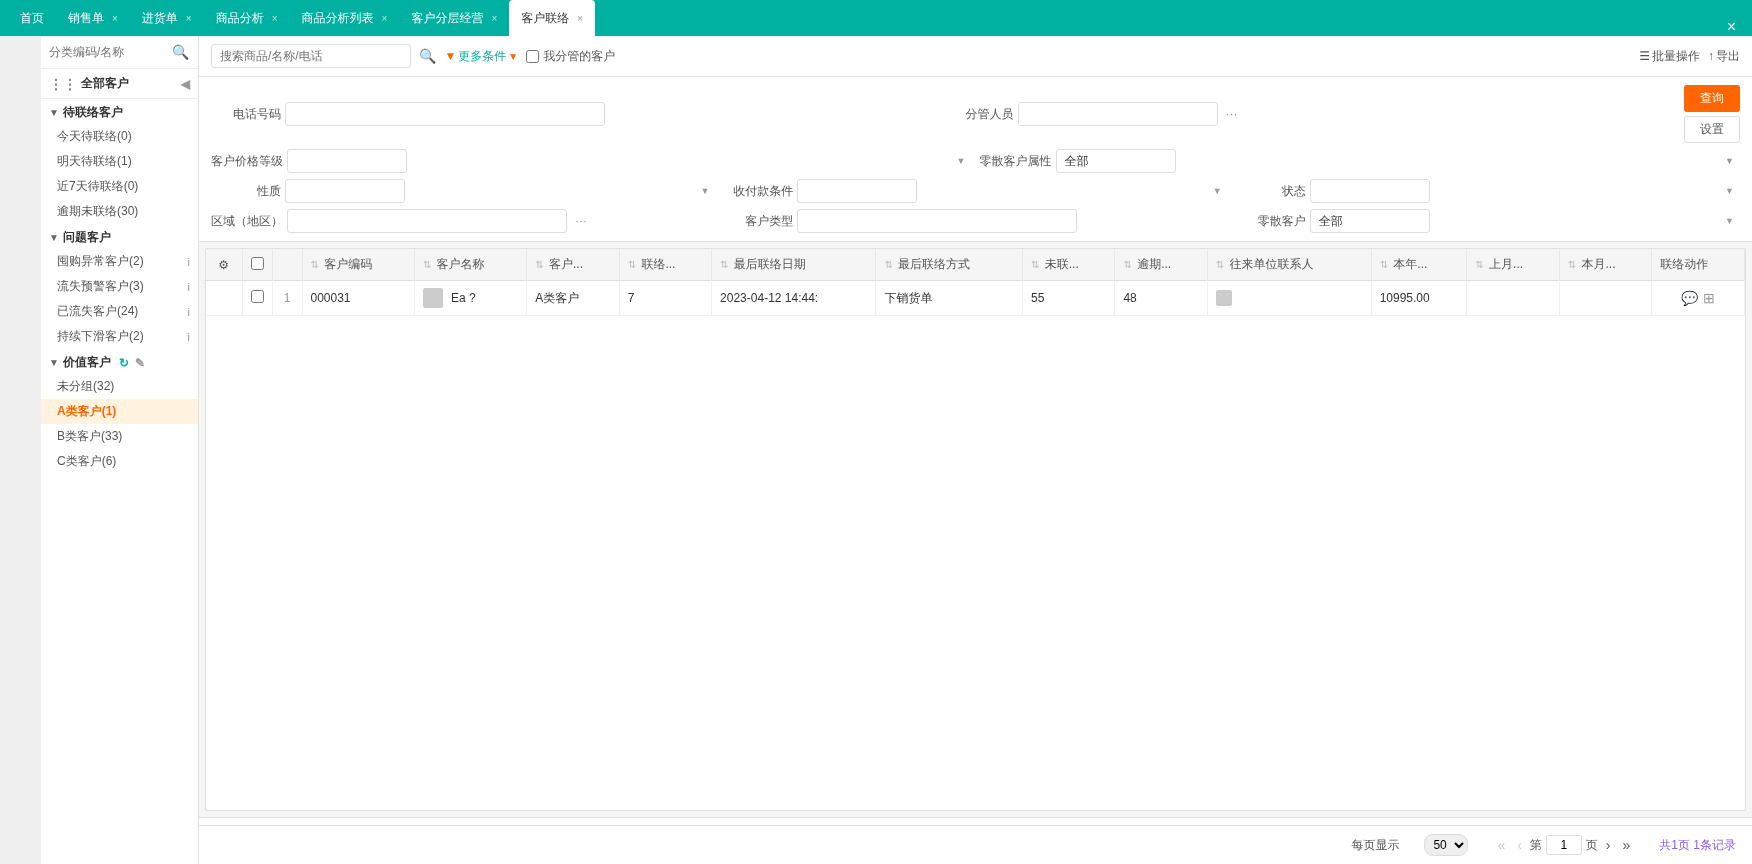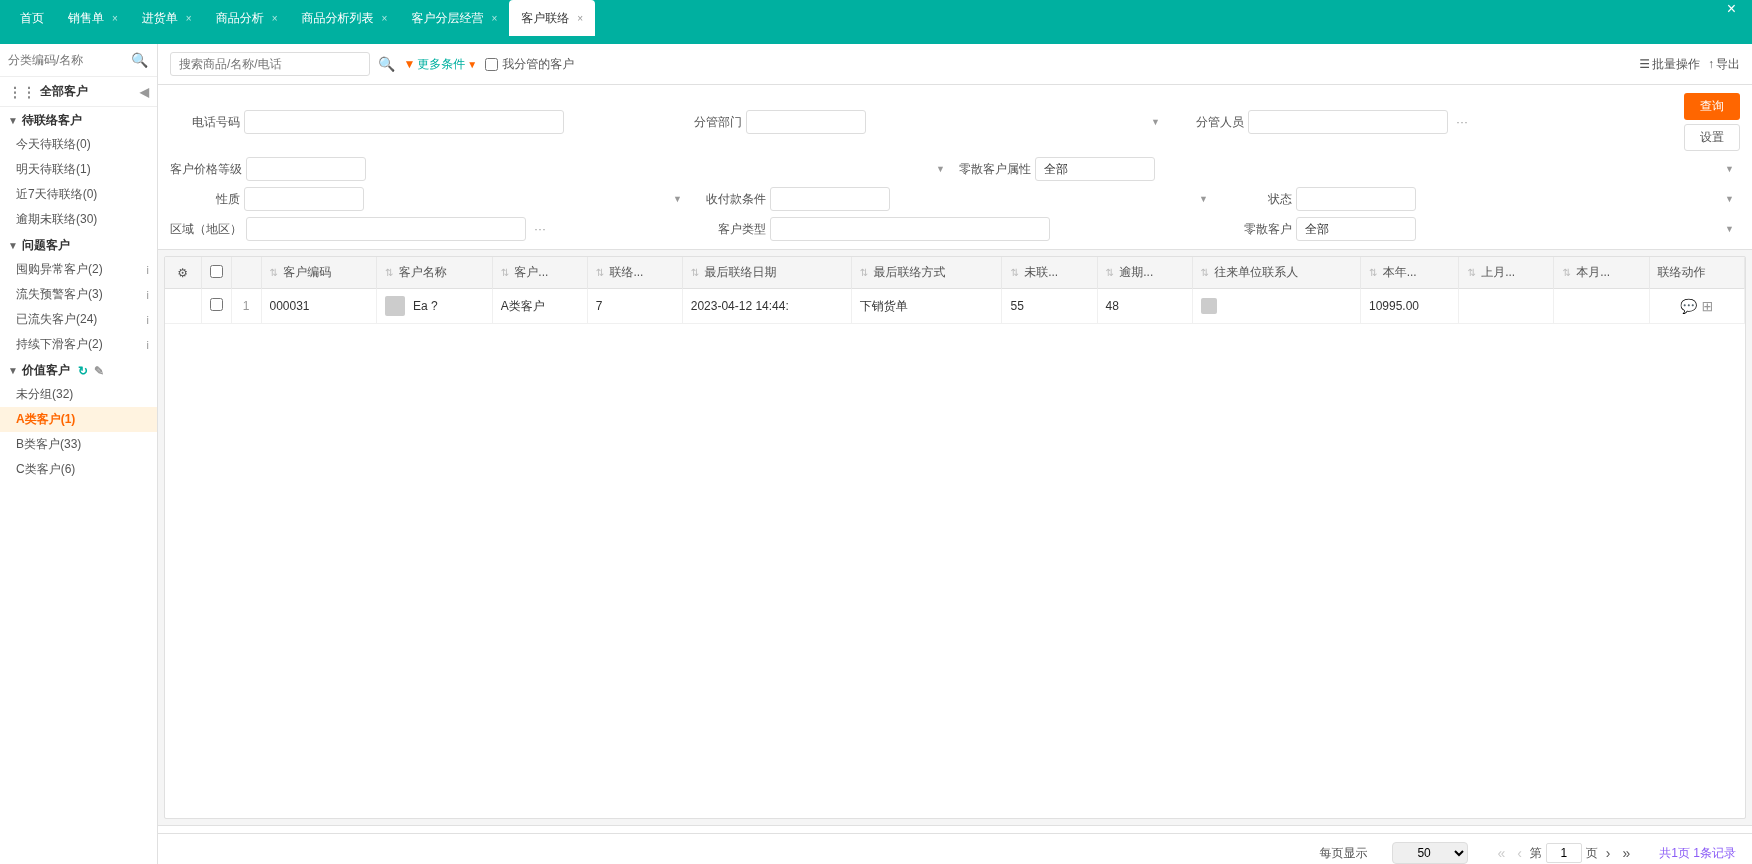--- a/index.html
+++ b/index.html
@@ -1,23 +1,23 @@
 <!DOCTYPE html>
 <html><head>
   <meta charset="utf-8">
   <style>
     * { box-sizing: border-box; margin: 0; padding: 0; font-family: "Microsoft YaHei", SimHei, Arial, sans-serif; font-size: 12px; }
     body { background: #f0f0f0; width: 1752px; height: 864px; overflow: hidden; }
     
     
     .top-nav {
       background: #00b0a0;
-      height: 44px;
-      display: flex;
-      align-items: flex-start;
+      height: 36px;
+      display: flex;
+      align-items: flex-end;
       padding: 0 8px;
       gap: 0;
     }
     .top-nav .nav-item {
       color: #fff;
       padding: 0 12px;
       height: 36px;
       display: flex;
       align-items: center;
       cursor: pointer;
@@ -44,20 +44,21 @@
       color: #fff;
       cursor: pointer;
       font-size: 16px;
       padding: 0 8px;
     }
 
     
     .main-layout {
       display: flex;
       height: calc(864px - 36px);
+      margin-left: 41px;
     }
 
     
     .sidebar {
       width: 158px;
       background: #fff;
       border-right: 1px solid #e0e0e0;
       display: flex;
       flex-direction: column;
       overflow-y: auto;
@@ -328,24 +329,24 @@
       display: flex;
       align-items: center;
       justify-content: flex-end;
       gap: 25px;
       font-size: 12px;
       color: #555;
     }
     .pagination .page-size-label { color: #555; }
     .pagination select {
       border: 1px solid #ddd;
-      padding: 2px 20px;
+      padding: 2px 4px;
       font-size: 12px;
       outline: none;
-      border-radius: 4px;
+      border-radius: 9px;
     }
     .pagination .page-nav {
       display: flex;
       align-items: center;
       gap: 4px;
     }
     .page-btn {
       border: none;
       background: transparent;
       cursor: pointer;
@@ -519,26 +520,20 @@
           <span>导出</span>
         </button>
       </div>
     </div>
 
     <div class="filter-panel">
       <div class="filter-row">
         <div class="filter-field">
           <span class="filter-label">电话号码</span>
           <input class="filter-input" type="text" style="max-width: 320px;">
-        </div>
-        <div class="filter-field">
-          <span class="filter-label">分管部门</span>
-          <div class="filter-select-wrap">
-            <select class="filter-select"></select>
-          </div>
         </div>
         <div class="filter-field" style="flex:1;">
           <span class="filter-label">分管人员</span>
           <input class="filter-input" type="text" style="max-width: 200px;">
           <span class="filter-dots">···</span>
         </div>
         <div class="filter-actions">
           <button class="btn-query">查询</button>
           <button class="btn-settings">设置</button>
         </div>

